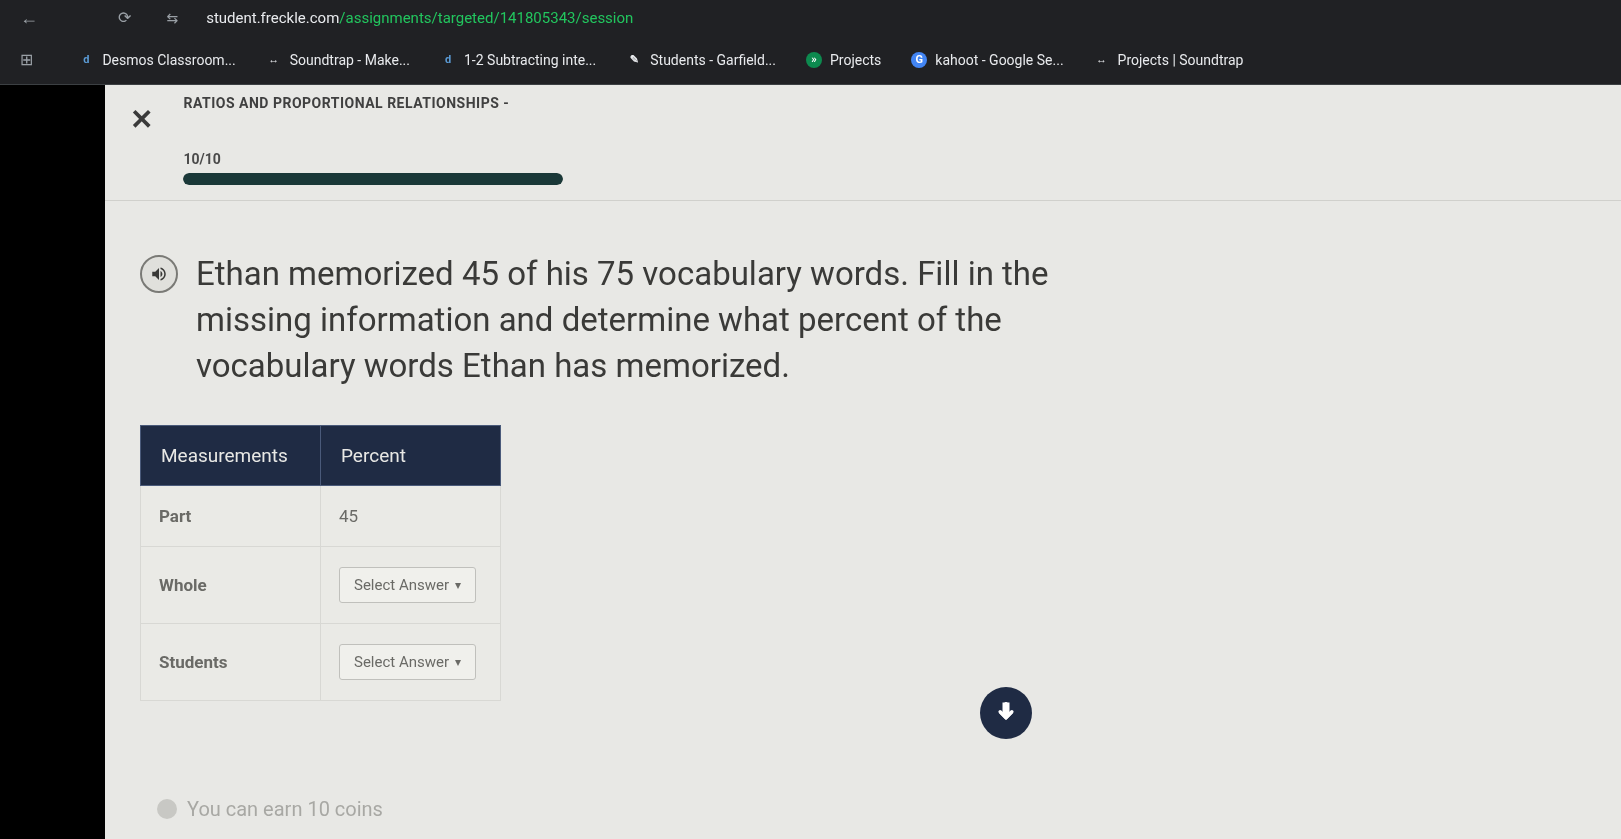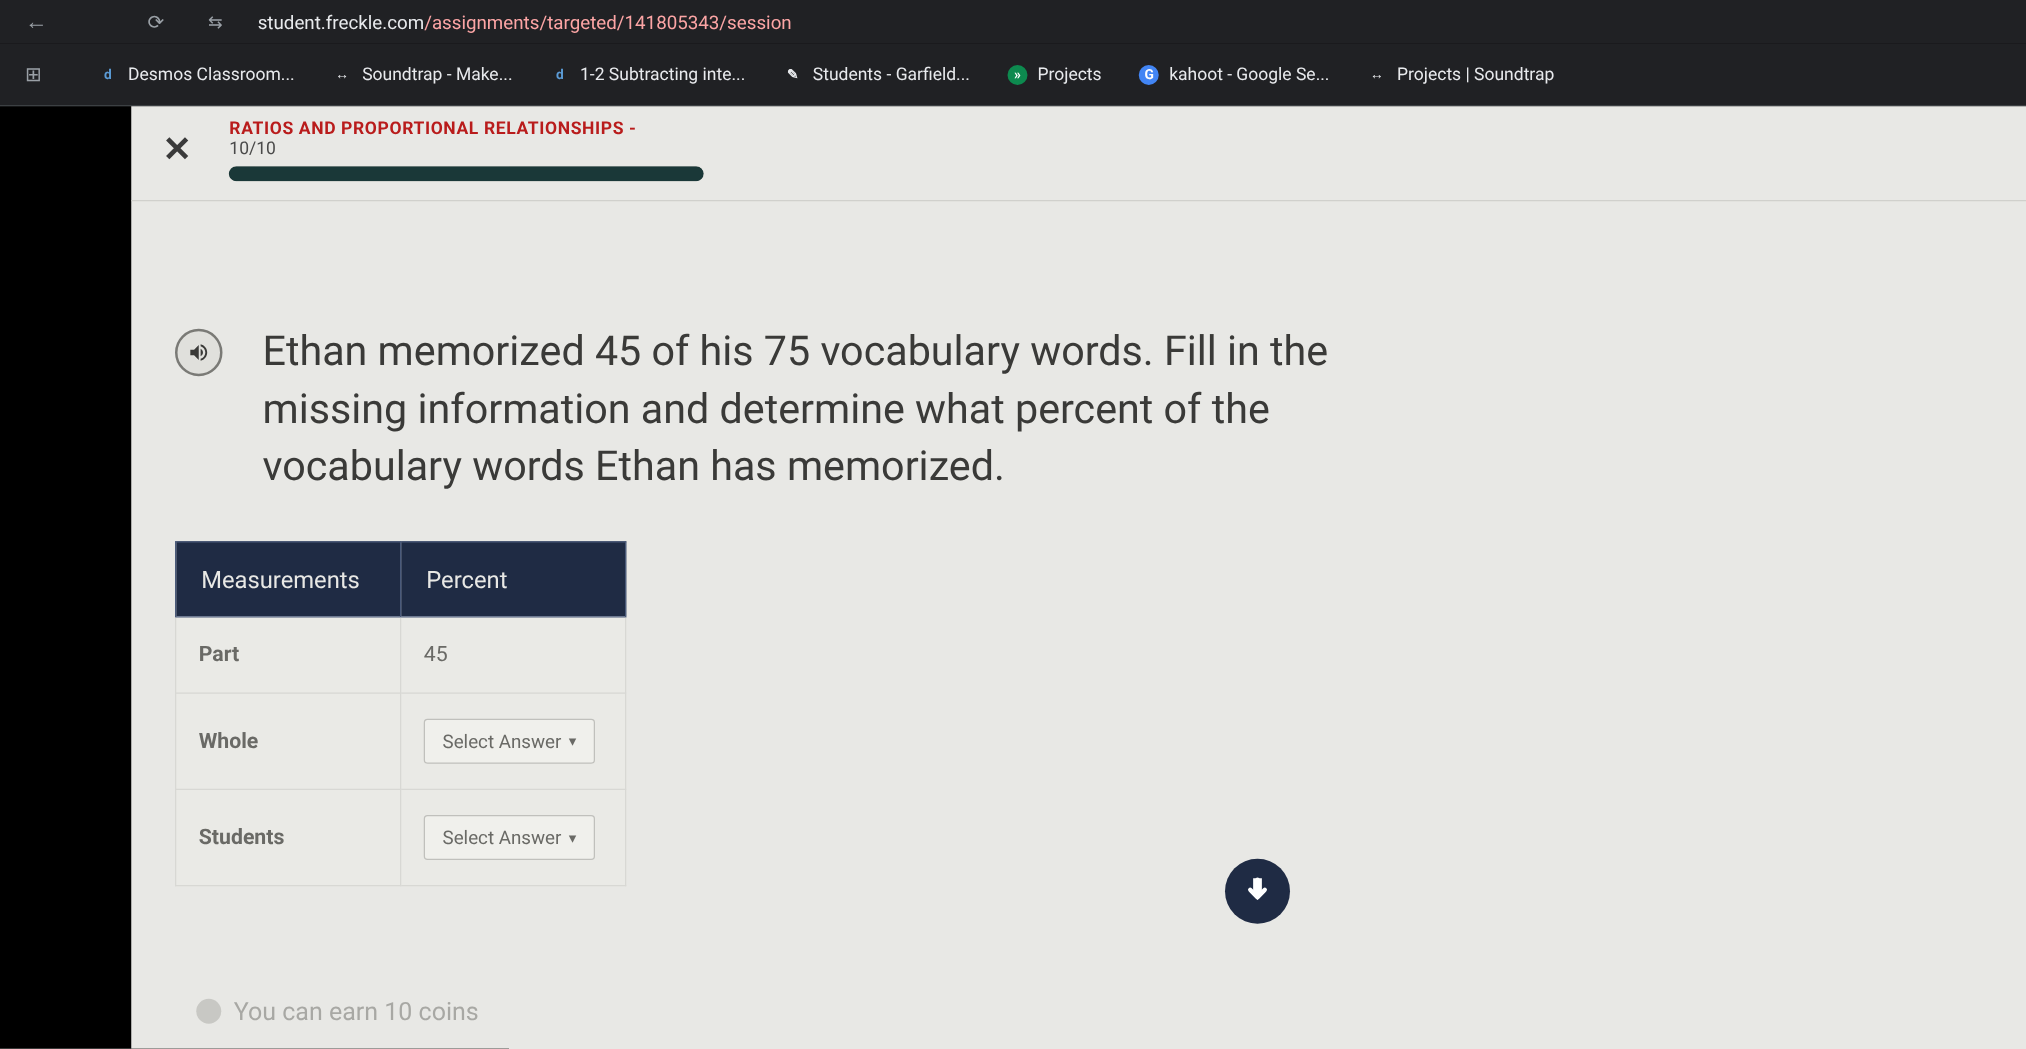--- a/index.html
+++ b/index.html
@@ -33,21 +33,21 @@
       color: #9aa0a6;
       font-size: 14px;
       margin-left: 15px;
     }
     .url-bar {
       color: #e8eaed;
       font-size: 15px;
       margin-left: 8px;
     }
     .url-path {
-      color: #fca5a5;
+      color: #22c55e;
       text-align: center;
     }
     .bookmarks-bar {
       background: #202124;
       height: 50px;
       display: flex;
       align-items: center;
       padding: 0 20px;
       gap: 25px;
       border-bottom: 1px solid #3c4043;
@@ -98,50 +98,50 @@
       margin-right: 30px;
       margin-top: 8px;
       cursor: pointer;
     }
     .header-info {
       flex: 1;
     }
     .category-label {
       font-size: 14px;
       font-weight: bold;
-      color: #b91c1c;
+      color: #404040;
       letter-spacing: 0.5px;
     }
     .progress-count {
       font-size: 14px;
-      font-weight: normal;
+      font-weight: bold;
       color: #4a4a4a;
       margin-bottom: 6px;
+      margin-top: 40px;
     }
     .progress-bar {
       width: 380px;
       height: 12px;
       background: #c0c0bc;
       border-radius: 6px;
       overflow: hidden;
     }
     .progress-fill {
       width: 100%;
       height: 100%;
       background: #1a3838;
       border-radius: 6px;
     }
     .question-area {
       padding: 50px 35px 20px 35px;
     }
     .question-row {
       display: flex;
       align-items: flex-start;
-      gap: 32px;
-      margin-top: 48px;
+      gap: 18px;
     }
     .audio-btn {
       width: 38px;
       height: 38px;
       border-radius: 50%;
       border: 2px solid #7a7a76;
       background: #e0e0dc;
       display: flex;
       align-items: center;
       justify-content: center;

